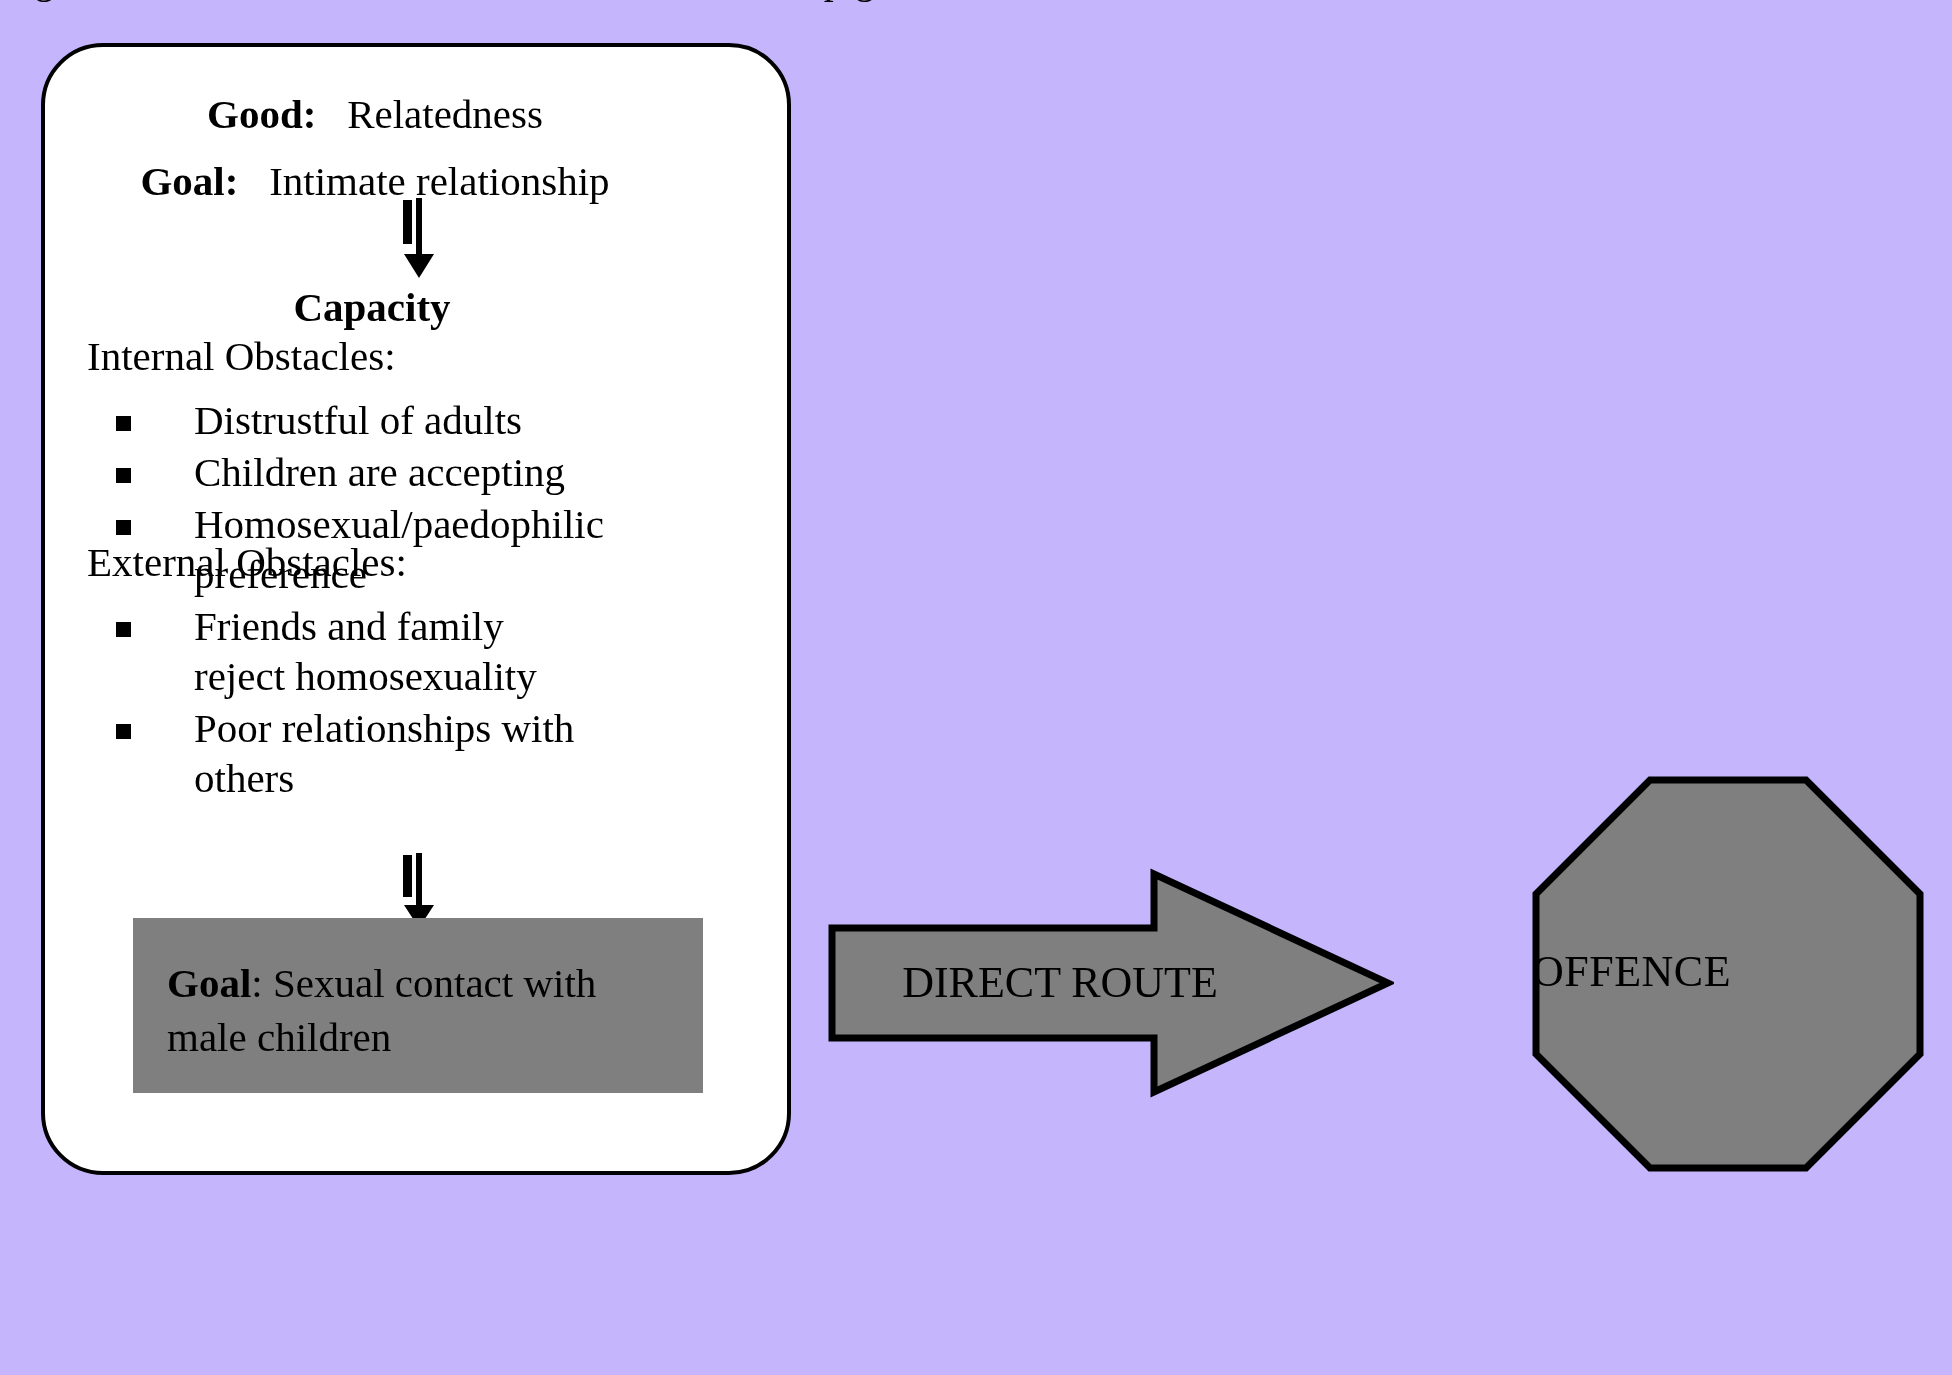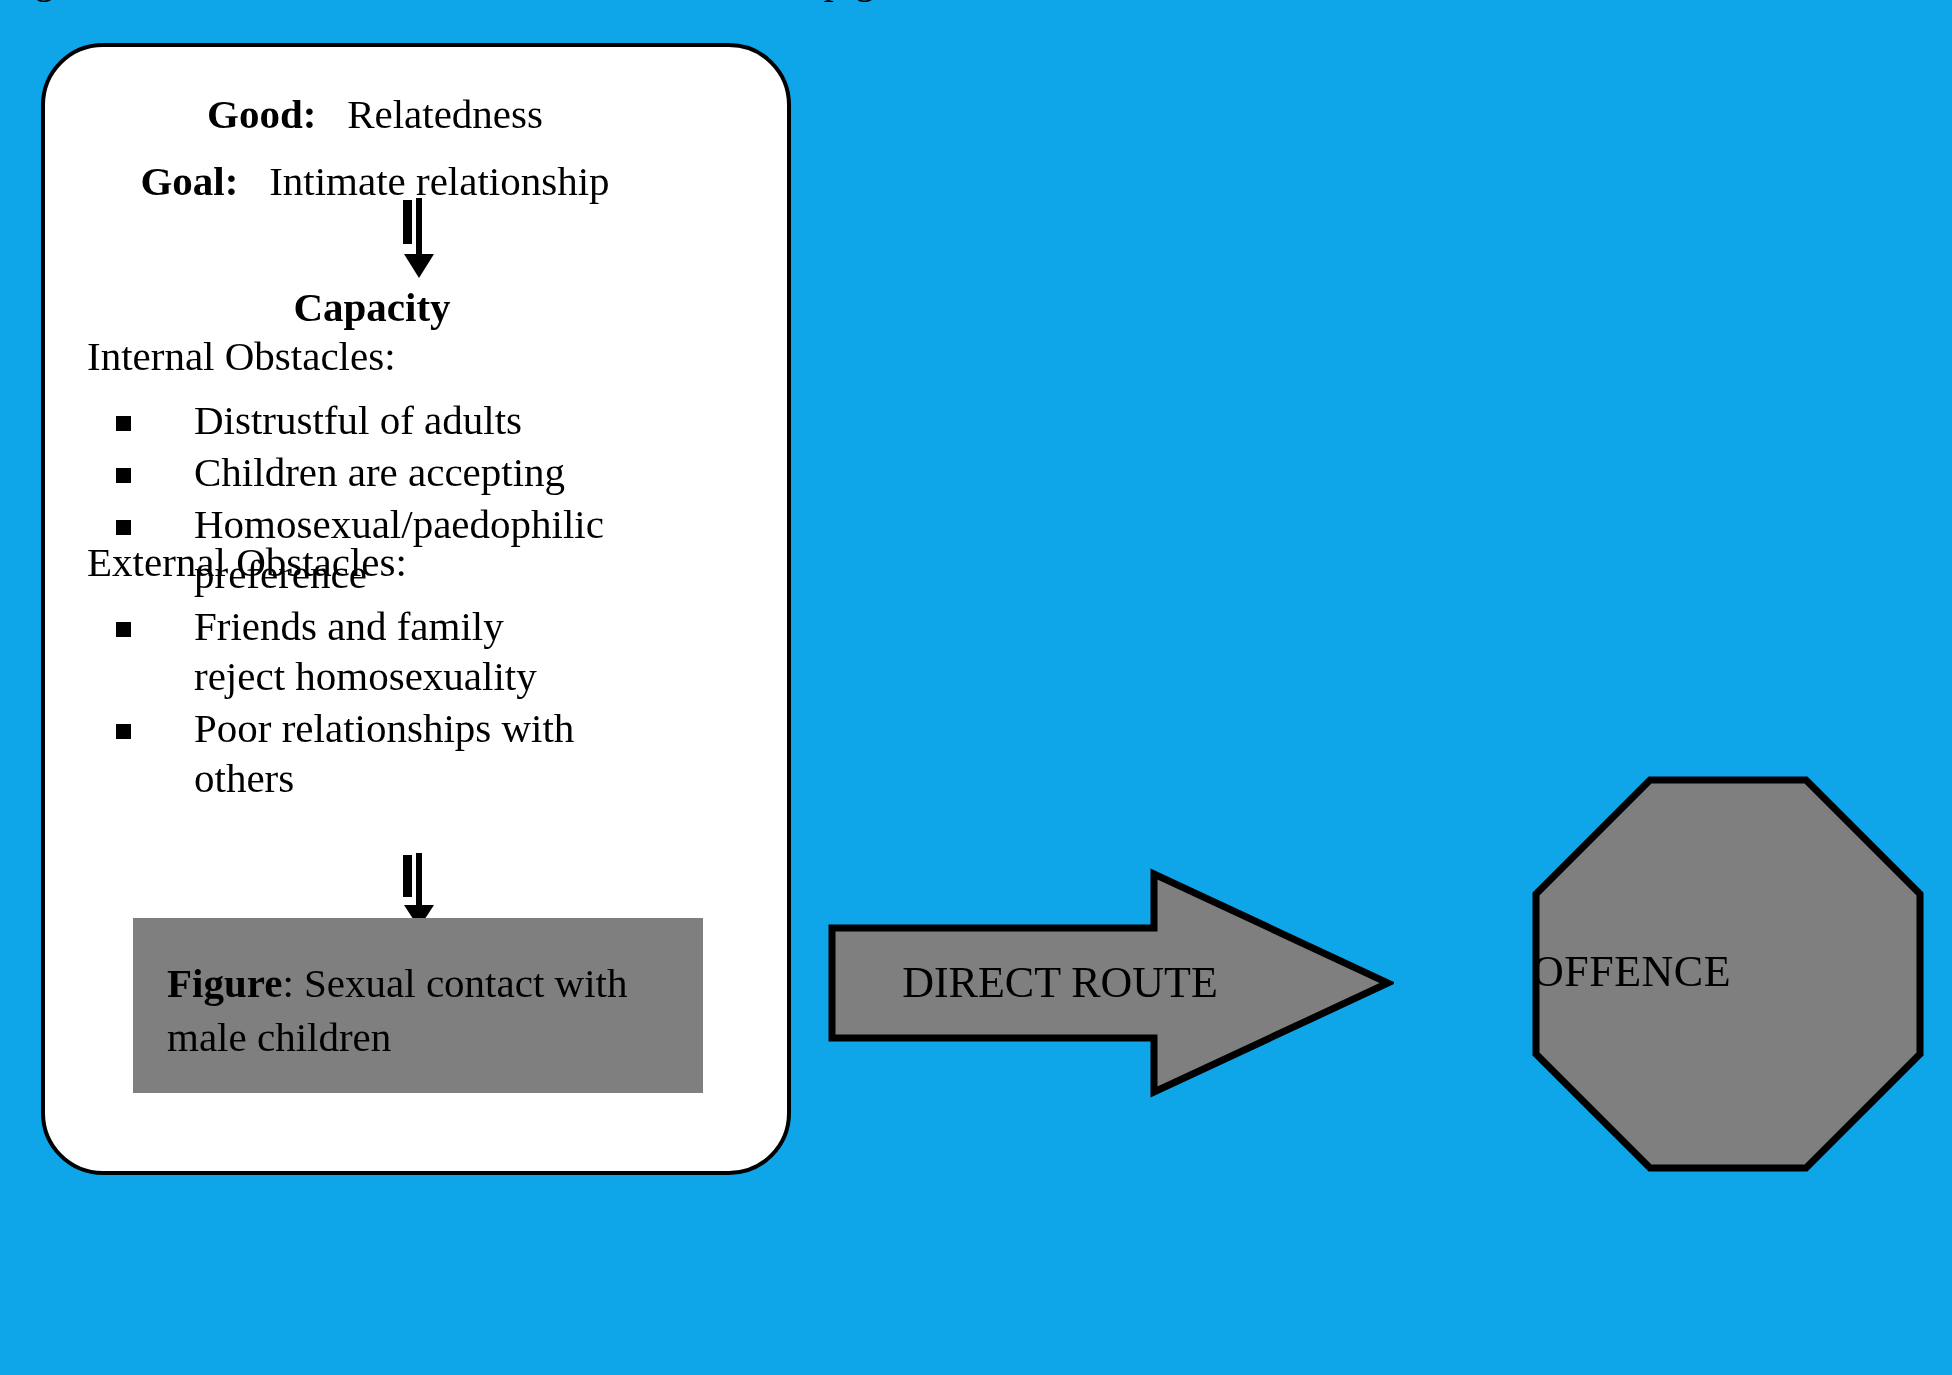--- a/index.html
+++ b/index.html
@@ -9,21 +9,21 @@
     background: #ffffff;
   }
   body {
     font-family: "Liberation Serif", "DejaVu Serif", serif;
     color: #000000;
   }
   #canvas {
     position: relative;
     width: 1952px;
     height: 1375px;
-    background: #0ea5e9;
+    background: #c4b5fd;
     overflow: hidden;
   }
 
   
   .caption-clip {
     position: absolute;
     left: 0px;
     top: -44px;
     width: 1100px;
     height: 52px;
@@ -219,21 +219,21 @@
   <div class="down-arrow da2">
     <svg width="60" height="75" viewBox="0 0 60 75" xmlns="http://www.w3.org/2000/svg">
       <rect x="13" y="2" width="9" height="42" fill="#000000"></rect>
       <rect x="26" y="0" width="6" height="54" fill="#000000"></rect>
       <polygon points="14,52 44,52 29,75" fill="#000000"></polygon>
     </svg>
   </div>
 
   <div class="means-box">
     <div class="means-text">
-      <span class="lbl-bold">Figure</span><span>: </span><span>Sexual contact with male children</span>
+      <span class="lbl-bold">Goal</span><span>: </span><span>Sexual contact with male children</span>
     </div>
   </div>
 
   <div class="route-arrow">
     <svg width="566" height="242" viewBox="0 0 566 242" xmlns="http://www.w3.org/2000/svg">
       <polygon points="4,66 326,66 326,12 560,121 326,230 326,176 4,176" fill="#7f7f7f" stroke="#000000" stroke-width="7" stroke-linejoin="miter"></polygon>
     </svg>
   </div>
   <div class="route-label">DIRECT ROUTE</div>
 

